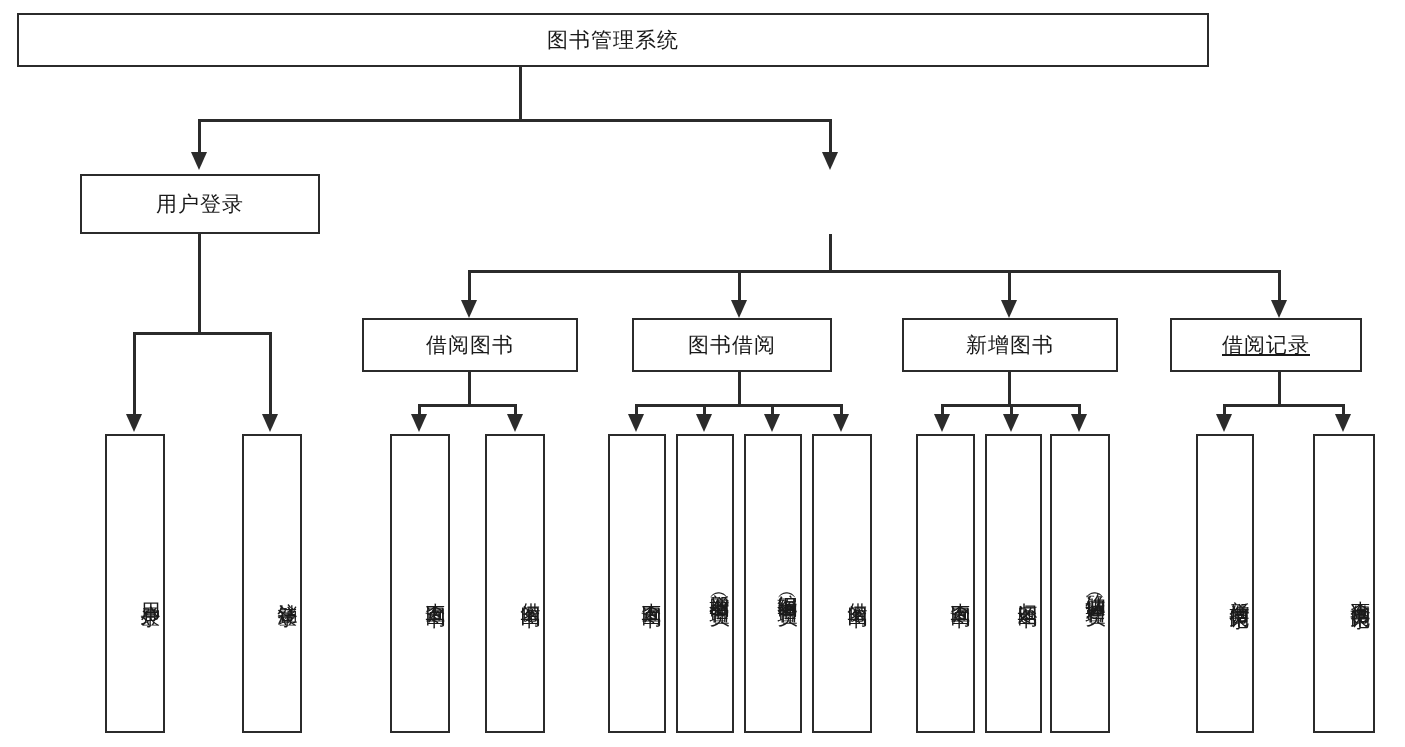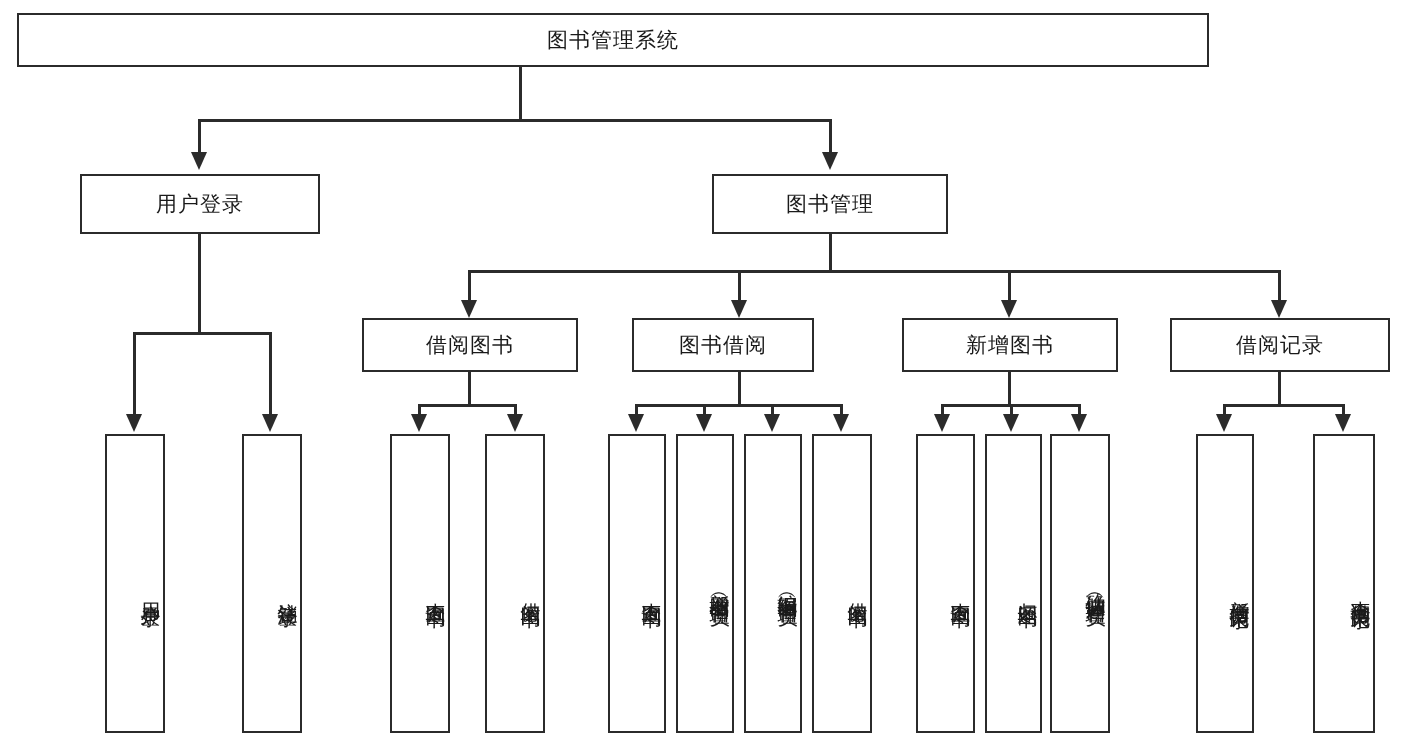--- a/index.html
+++ b/index.html
@@ -86,23 +86,20 @@
   <div class="edge-h" style="left:198px; top:119px; width:634px;"></div>
   <div class="edge-v" style="left:198px; top:119px; height:34px;"></div>
   <div class="arrow" style="left:191px; top:152px;"></div>
   <div class="edge-v" style="left:829px; top:119px; height:34px;"></div>
   <div class="arrow" style="left:822px; top:152px;"></div>
 
   <div class="node horiz" style="left:80px; top:174px; width:240px; height:60px;">
     <span>用户登录</span>
   </div>
 
-  <div class="node horiz" style="left:712px; top:174px; width:236px; height:60px;">
-    <span>图书管理</span>
-  </div>
 
   <div class="edge-v" style="left:198px; top:234px; height:100px;"></div>
   <div class="edge-h" style="left:133px; top:332px; width:139px;"></div>
   <div class="edge-v" style="left:133px; top:332px; height:84px;"></div>
   <div class="arrow" style="left:126px; top:414px;"></div>
   <div class="edge-v" style="left:269px; top:332px; height:84px;"></div>
   <div class="arrow" style="left:262px; top:414px;"></div>
 
   <div class="edge-v" style="left:829px; top:234px; height:38px;"></div>
   <div class="edge-h" style="left:468px; top:270px; width:812px;"></div>
@@ -111,27 +108,27 @@
   <div class="edge-v" style="left:738px; top:270px; height:32px;"></div>
   <div class="arrow" style="left:731px; top:300px;"></div>
   <div class="edge-v" style="left:1008px; top:270px; height:32px;"></div>
   <div class="arrow" style="left:1001px; top:300px;"></div>
   <div class="edge-v" style="left:1278px; top:270px; height:32px;"></div>
   <div class="arrow" style="left:1271px; top:300px;"></div>
 
   <div class="node horiz" style="left:362px; top:318px; width:216px; height:54px;">
     <span>借阅图书</span>
   </div>
-  <div class="node horiz" style="left:632px; top:318px; width:182px; height:54px;">
+  <div class="node horiz" style="left:632px; top:318px; width:200px; height:54px;">
     <span>图书借阅</span>
   </div>
   <div class="node horiz" style="left:902px; top:318px; width:216px; height:54px;">
     <span>新增图书</span>
   </div>
-  <div class="node horiz" style="left:1170px; top:318px; width:220px; height:54px;">
+  <div class="node horiz" style="left:1170px; top:318px; width:192px; height:54px;text-decoration:underline;">
     <span>借阅记录</span>
   </div>
 
   <div class="edge-v" style="left:468px; top:372px; height:34px;"></div>
   <div class="edge-h" style="left:418px; top:404px; width:99px;"></div>
   <div class="edge-v" style="left:418px; top:404px; height:12px;"></div>
   <div class="arrow" style="left:411px; top:414px;"></div>
   <div class="edge-v" style="left:514px; top:404px; height:12px;"></div>
   <div class="arrow" style="left:507px; top:414px;"></div>
 

